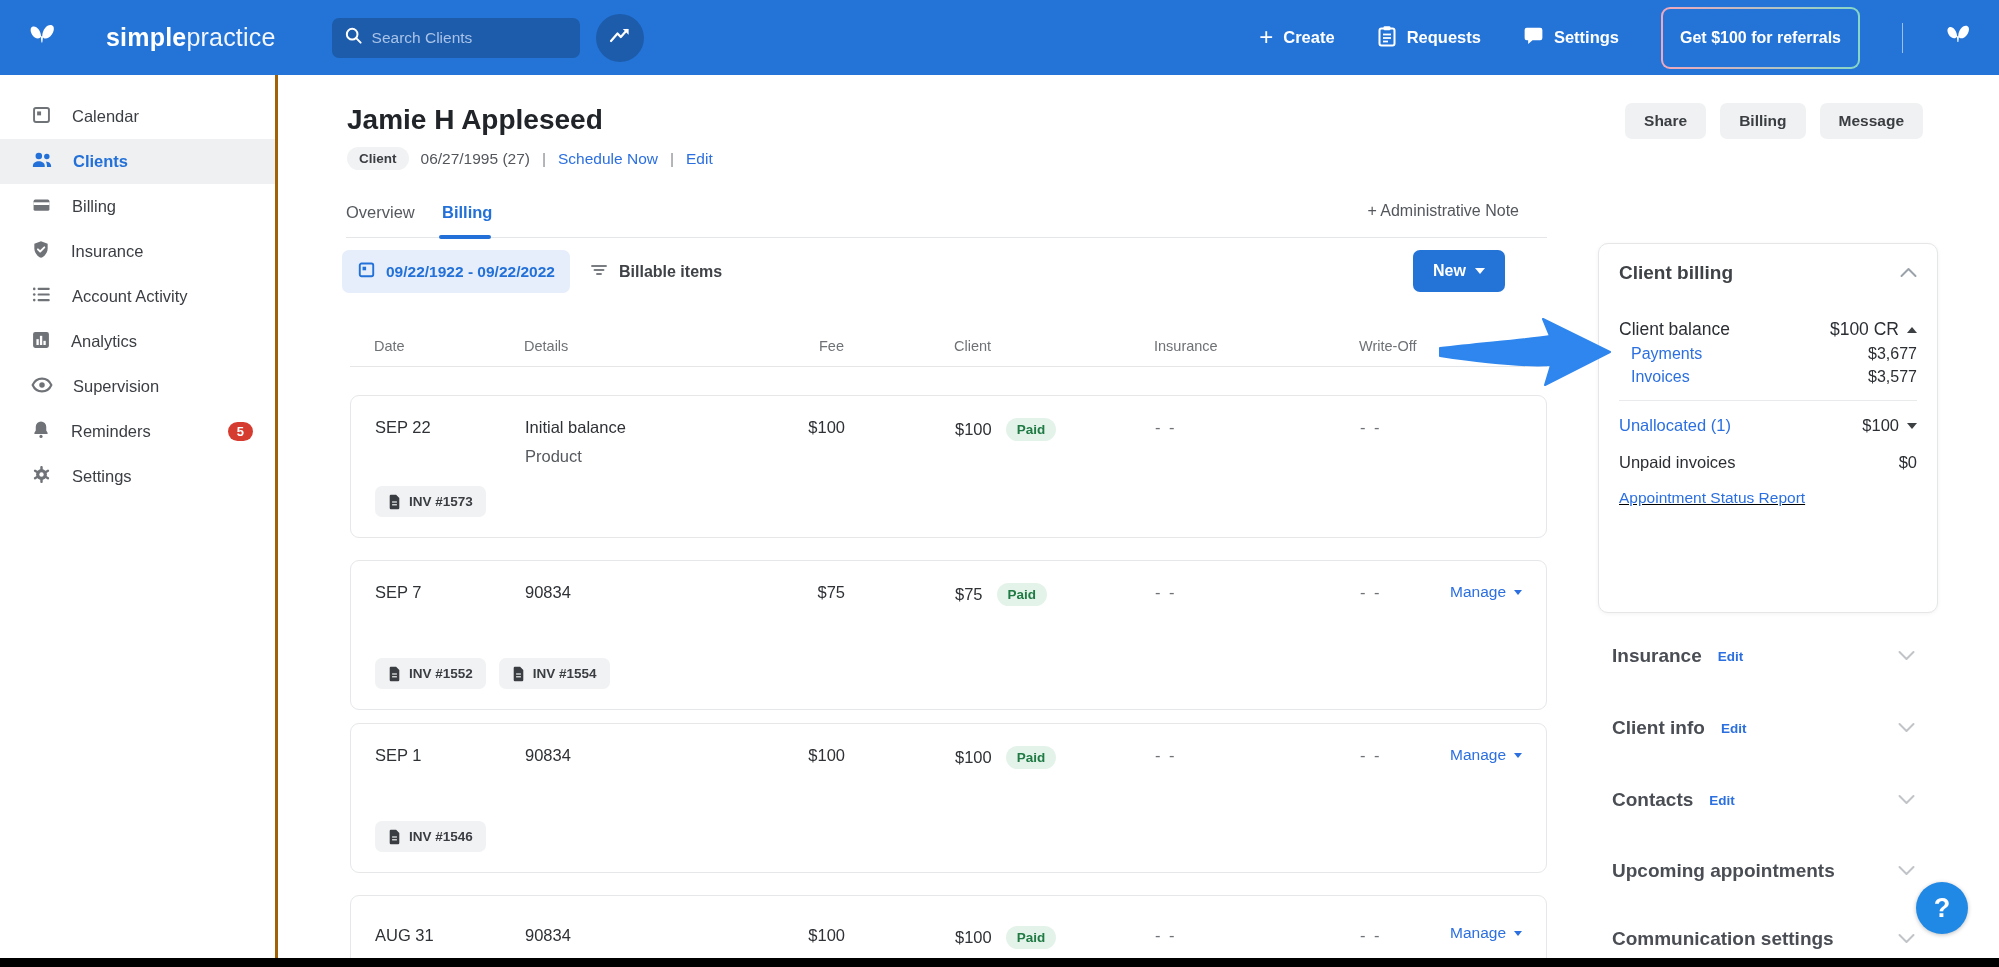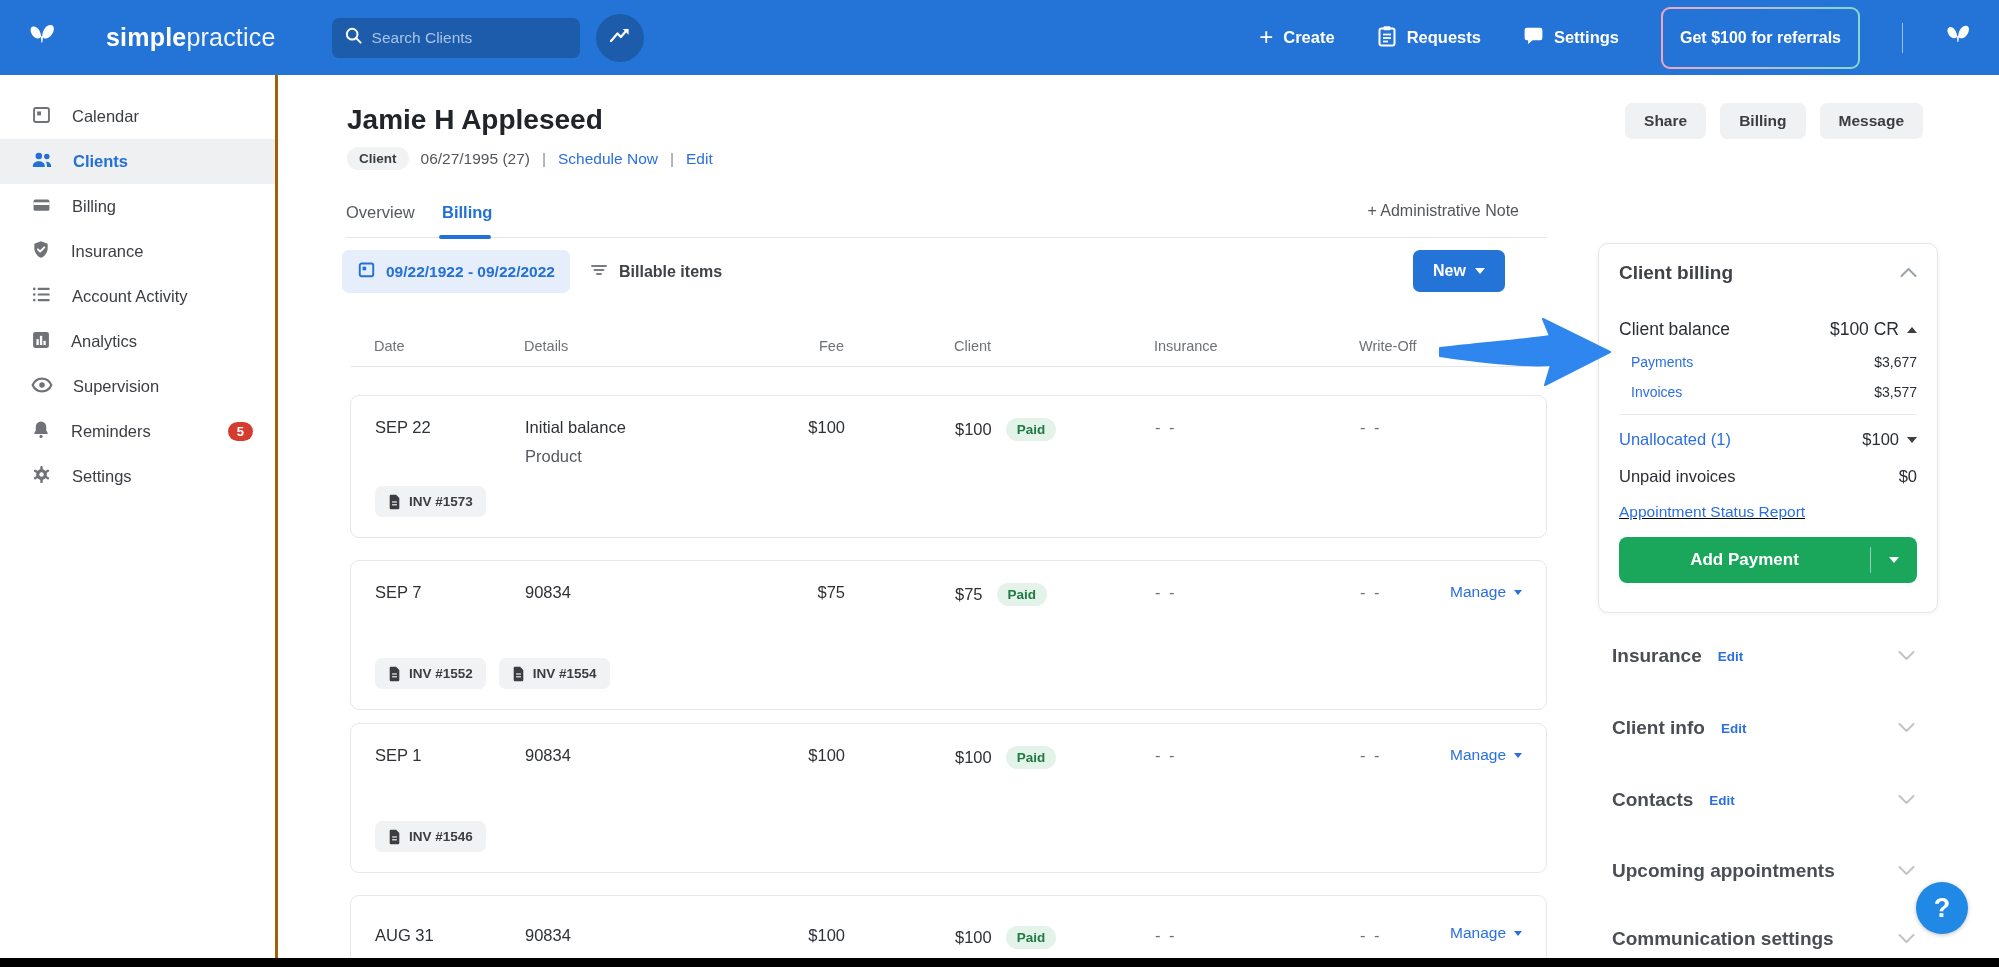--- a/index.html
+++ b/index.html
@@ -79,21 +79,21 @@
   .tri-down-dark { border-left:5px solid transparent; border-right:5px solid transparent; border-top:6.5px solid #3c4043; }
   .tri-down-green { border-left:5px solid transparent; border-right:5px solid transparent; border-top:6px solid #fff; }
 
   
   .billing-card { position:absolute; left:1598px; top:243px; width:340px; height:370px; background:#fff; border:1px solid #e4e6e8; border-radius:10px; box-shadow:0 1px 4px rgba(0,0,0,.05); padding:18px 20px; z-index:5; }
   .bc-title-row { display:flex; justify-content:space-between; align-items:center; }
   .bc-title { font-size:19px; font-weight:700; color:#3f4246; }
   .bc-row { display:flex; justify-content:space-between; align-items:center; }
   .bc-balance { margin-top:35px; font-size:17.5px; color:#2b2e33; }
   .bc-balance .val { display:flex; align-items:center; gap:8px; font-size:17.5px; color:#2b2e33; }
-  .bc-sub { margin-top:14px; padding-left:12px; font-size:14px; }
+  .bc-sub { margin-top:5px; padding-left:12px; font-size:16px; }
   .bc-sub .val { color:#2b2e33; }
   .bc-divider { margin-top:14px; border-top:1px solid #e8eaec; }
   .bc-unallocated { margin-top:15px; font-size:16.5px; }
   .bc-unallocated .val { display:flex; align-items:center; gap:8px; color:#2b2e33; }
   .bc-unpaid { margin-top:18px; font-size:16.5px; color:#2b2e33; }
   .bc-report { margin-top:17px; font-size:15.5px;text-decoration:underline; }
   .add-payment { margin-top:16px; width:100%; height:46px; background:#1aa65b; border:none; border-radius:8px; display:flex; align-items:center; color:#fff; cursor:pointer; font-family:"Liberation Sans", sans-serif; }
   .ap-label { flex:1; text-align:center; font-size:17px; font-weight:700; color:#fff; }
   .ap-divider { width:1px; height:26px; background:rgba(255,255,255,.5); }
   .ap-caret { width:46px; display:flex; align-items:center; justify-content:center; }
@@ -486,27 +486,20 @@
         <span class="tri tri-down-dark"></span>
       </span>
     </div>
     <div class="bc-row bc-unpaid">
       <span>Unpaid invoices</span>
       <span>$0</span>
     </div>
     <div class="bc-report">
       <a class="link">Appointment Status Report</a>
     </div>
-    <button class="add-payment">
-      <span class="ap-label">Add Payment</span>
-      <span class="ap-divider"></span>
-      <span class="ap-caret">
-          <span class="tri tri-down-green"></span>
-        </span>
-    </button>
   </aside>
 
   <div class="side-section" style="top:645px;">
     <span class="ss-title">Insurance</span>
     <a class="link ss-edit">Edit</a>
     <span class="ss-chevron">
       <svg width="17" height="11" viewBox="0 0 17 11">
           <polyline points="1.5,2 8.5,9 15.5,2" fill="none" stroke="#c0c3c7" stroke-width="2" stroke-linecap="round" stroke-linejoin="round"></polyline>
         </svg>
     </span>

